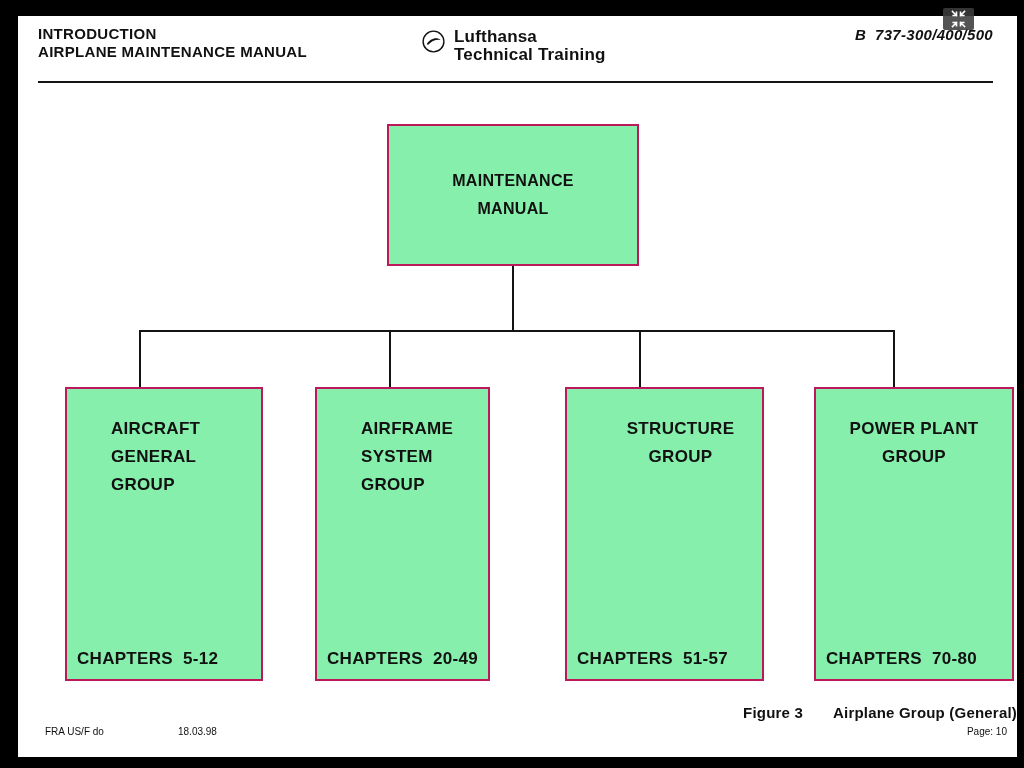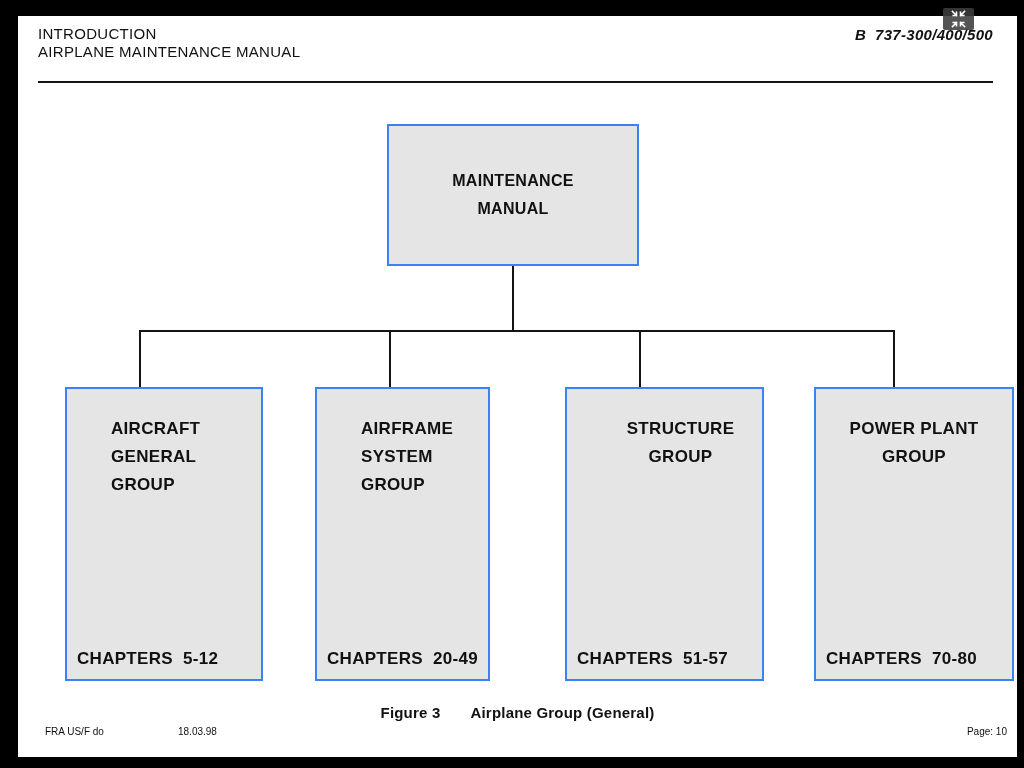--- a/index.html
+++ b/index.html
@@ -13,21 +13,21 @@
   
   .page {
     position: absolute;
     left: 18px; top: 16px;
     width: 999px; height: 741px;
     background: #fff;
   }
   
   .doc-title {
     position: absolute; left: 20px; top: 9px;
-    font-size: 15px; font-weight: normal; line-height: 18px;
+    font-size: 15px; font-weight: bold; line-height: 18px;
     letter-spacing: 0.3px; white-space: pre;
   }
   .brand {
     position: absolute; left: 404px; top: 12px;
     display: flex; align-items: flex-start; gap: 9px;
   }
   .brand .logo { width: 23px; height: 23px; margin-top: 2px; }
   .brand-text { font-size: 17px; font-weight: bold; line-height: 18px; letter-spacing: 0.2px; }
   .model {
     position: absolute; right: 24px; top: 10px;
@@ -42,21 +42,21 @@
     position: absolute; left: 943px; top: 8px;
     width: 31px; height: 22px;
     background: rgba(60,60,60,0.88);
     border-radius: 2px;
     display: flex; align-items: center; justify-content: center;
     cursor: pointer; z-index: 5;
   }
   
   .diagram { position: absolute; left: 0; top: 0; width: 999px; height: 741px; }
   .node {
-    position: absolute; border: 2px solid #3b82f6; background: #e5e5e5;
+    position: absolute; border: 2px solid #be185d; background: #86efac;
     font-weight: bold; letter-spacing: 0.3px;
   }
   .root-node {
     left: 369px; top: 108px; width: 252px; height: 142px;
     display: flex; flex-direction: column; align-items: center; justify-content: center;
     font-size: 16px; line-height: 28px; text-align: center;
   }
   .line { position: absolute; background: #141414; }
   .stem     { left: 494px; top: 250px; width: 2px; height: 64px; }
   .hbar     { left: 121px; top: 314px; width: 756px; height: 2px; }
@@ -72,38 +72,45 @@
   .group-title { padding-top: 26px; line-height: 28px; }
   .group-0 .group-title, .group-1 .group-title { text-align: left; padding-left: 44px; }
   .group-2 .group-title, .group-3 .group-title { text-align: center; }
   .chapters {
     position: absolute; left: 10px; bottom: 10px;
     font-weight: bold; white-space: pre; letter-spacing: 0.3px;
   }
   
   .caption {
     position: absolute; left: 0; top: 688px; width: 999px;
-    display: flex; justify-content: center; gap: 30px;
+    display: flex; justify-content: flex-end; gap: 30px;
     font-size: 15px; font-weight: bold; letter-spacing: 0.2px;
   }
   .footer {
     position: absolute; left: 0; top: 710px; width: 1013px; height: 20px;
     font-size: 10px;
   }
   .footer-org  { position: absolute; left: 27px; }
   .footer-date { position: absolute; left: 160px; }
   .footer-page { position: absolute; right: 24px; }
 </style>
 </head>
 <body>
 
 <div class="page">
 
   <div class="doc-title"><span>INTRODUCTION</span><br><span>AIRPLANE MAINTENANCE MANUAL</span></div>
 
+  <div class="brand">
+    <svg class="logo" viewBox="0 0 23 23">
+      <circle cx="11.5" cy="11.5" r="10.4" fill="none" stroke="#111" stroke-width="1.4"></circle>
+      <path d="M4.8 14.2 C7.6 8.6 14.6 6.6 18.6 9.8 C13.8 9.2 9.2 11.2 6.2 14.8 Z" fill="#111"></path>
+    </svg>
+    <div class="brand-text"><span>Lufthansa</span><br><span>Technical Training</span></div>
+  </div>
 
   <div class="model">B  737-300/400/500</div>
 
   <div class="header-rule"></div>
 
   <div class="diagram">
 
     <div class="node root-node">
       <span>MAINTENANCE</span>
       <span>MANUAL</span>

